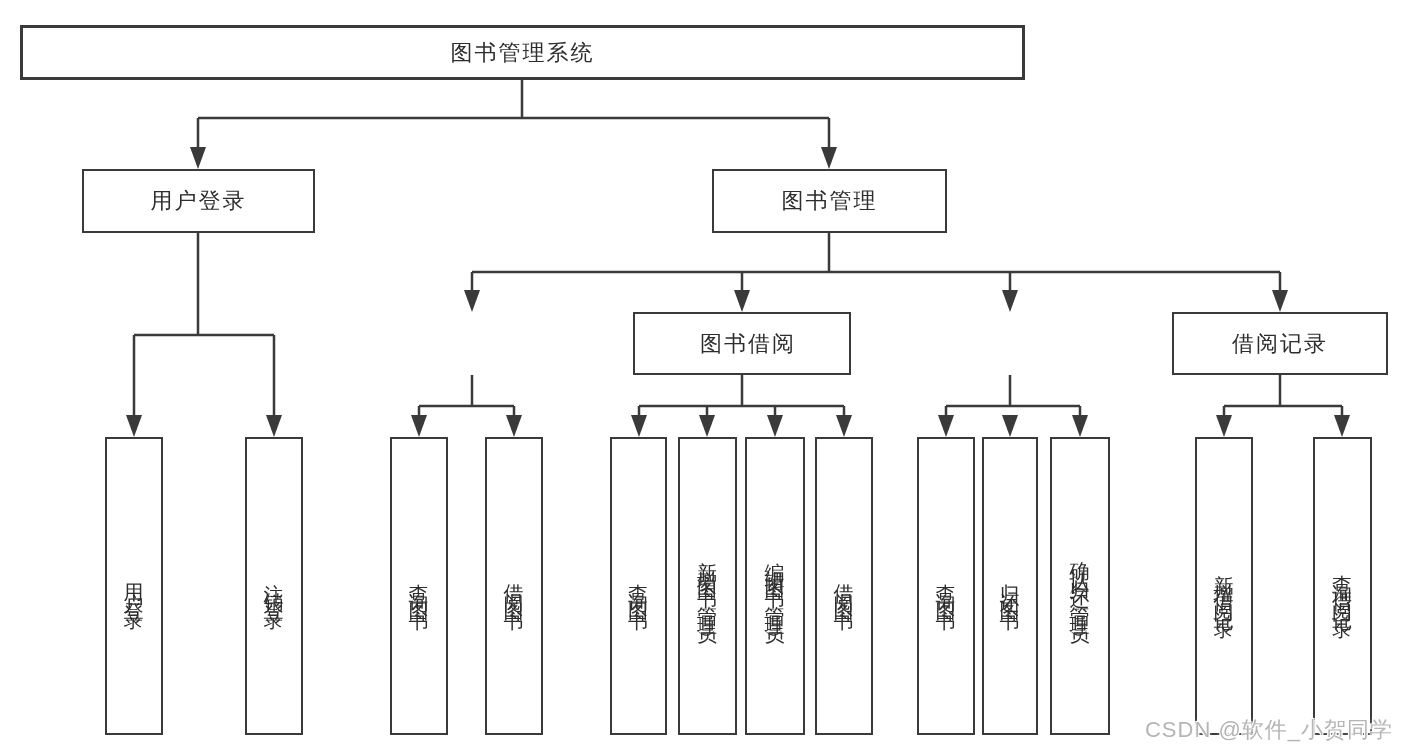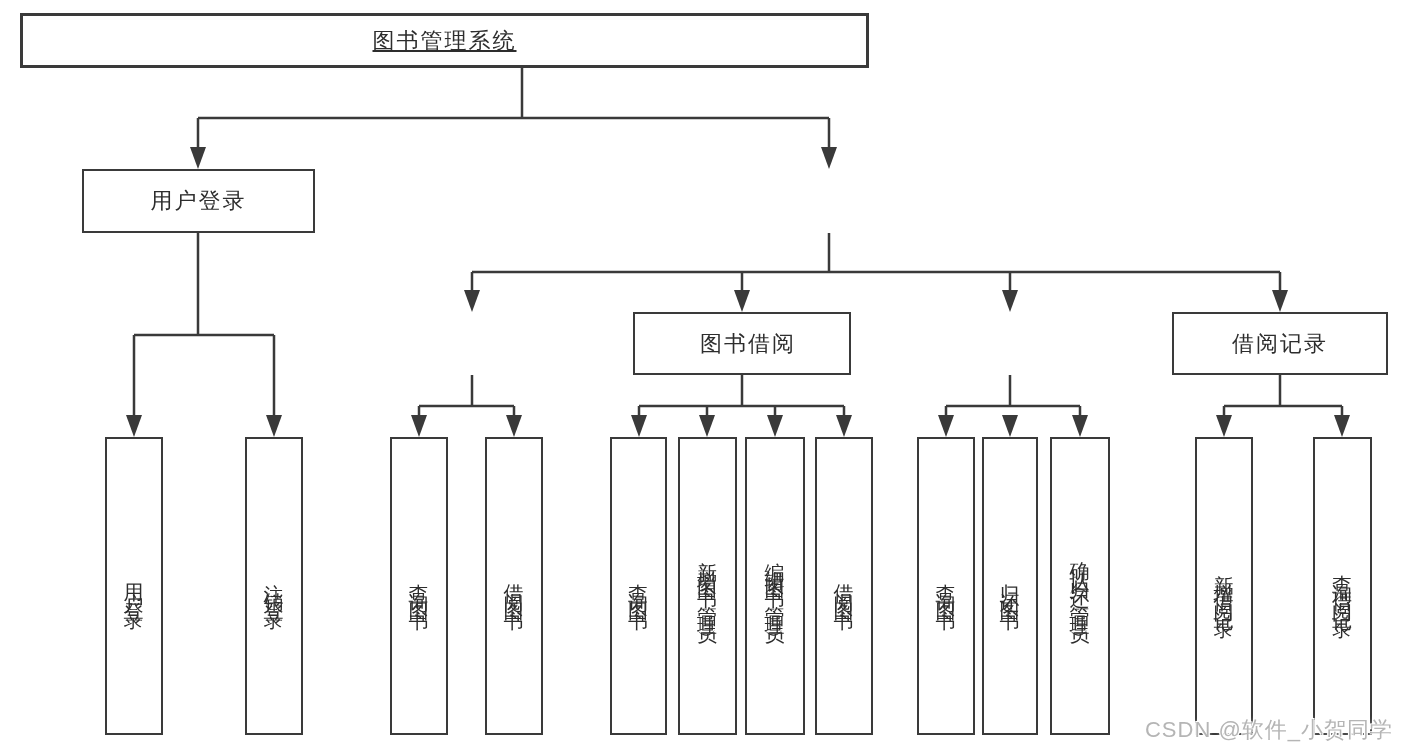--- a/index.html
+++ b/index.html
@@ -87,23 +87,24 @@
       <polygon points="767,415 783,415 775,437"></polygon>
       <polygon points="836,415 852,415 844,437"></polygon>
       <polygon points="938,415 954,415 946,437"></polygon>
       <polygon points="1002,415 1018,415 1010,437"></polygon>
       <polygon points="1072,415 1088,415 1080,437"></polygon>
       <polygon points="1216,415 1232,415 1224,437"></polygon>
       <polygon points="1334,415 1350,415 1342,437"></polygon>
     </g>
   </svg>
 
-  <div class="box box-h box-root" style="left:20px; top:13px; width:849px; height:55px;text-decoration:underline;">图书管理系统</div>
+  <div class="box box-h box-root" style="left:20px; top:25px; width:1005px; height:55px;">图书管理系统</div>
 
   <div class="box box-h" style="left:82px; top:169px; width:233px; height:64px;">用户登录</div>
+  <div class="box box-h" style="left:712px; top:169px; width:235px; height:64px;">图书管理</div>
 
   <div class="box box-h" style="left:633px; top:312px; width:218px; height:63px;padding-left:12px;">图书借阅</div>
   <div class="box box-h" style="left:1172px; top:312px; width:216px; height:63px;text-align:center;">借阅记录</div>
 
   <div class="box box-v" style="left:105px; top:437px; width:58px; height:298px;">用户登录</div>
   <div class="box box-v" style="left:245px; top:437px; width:58px; height:298px;">注销登录</div>
 
   <div class="box box-v" style="left:390px; top:437px; width:58px; height:298px;">查询图书</div>
   <div class="box box-v" style="left:485px; top:437px; width:58px; height:298px;">借阅图书</div>
 

